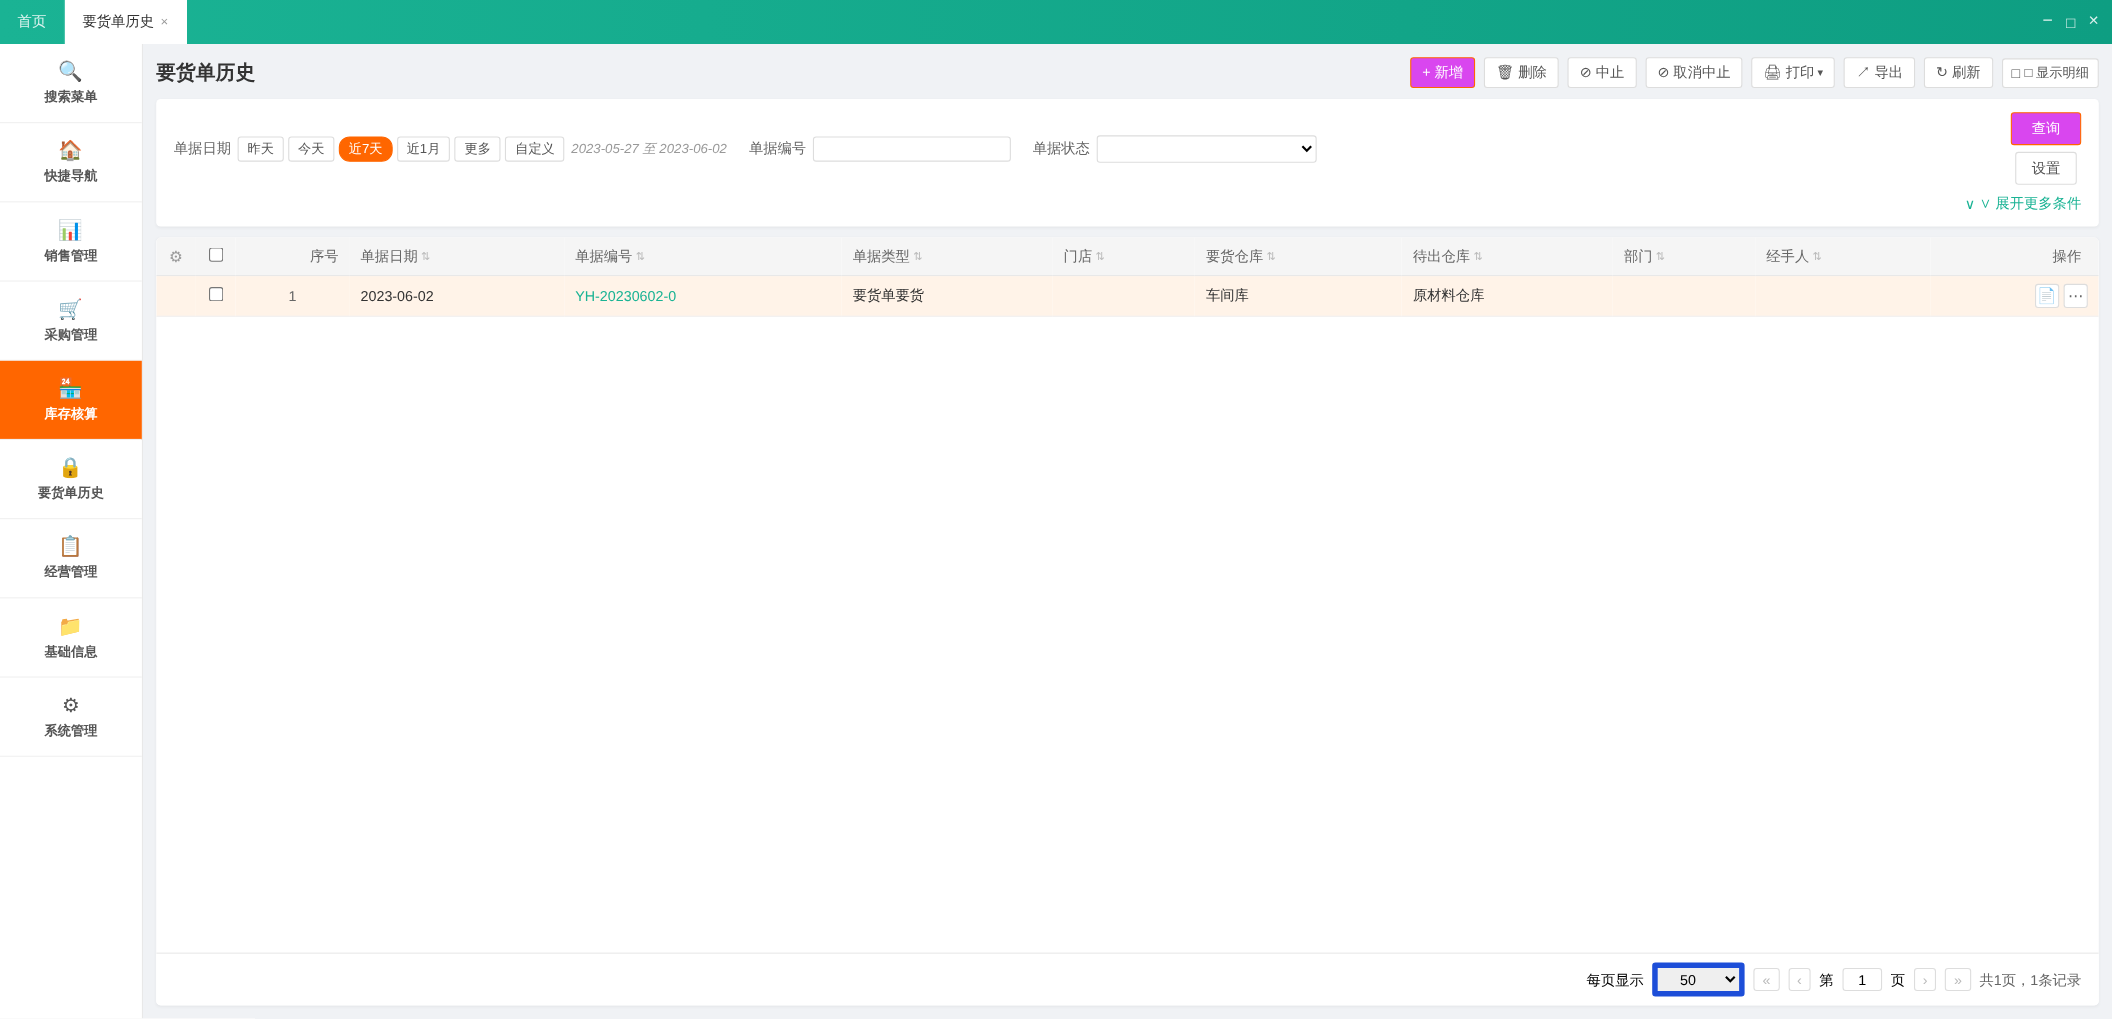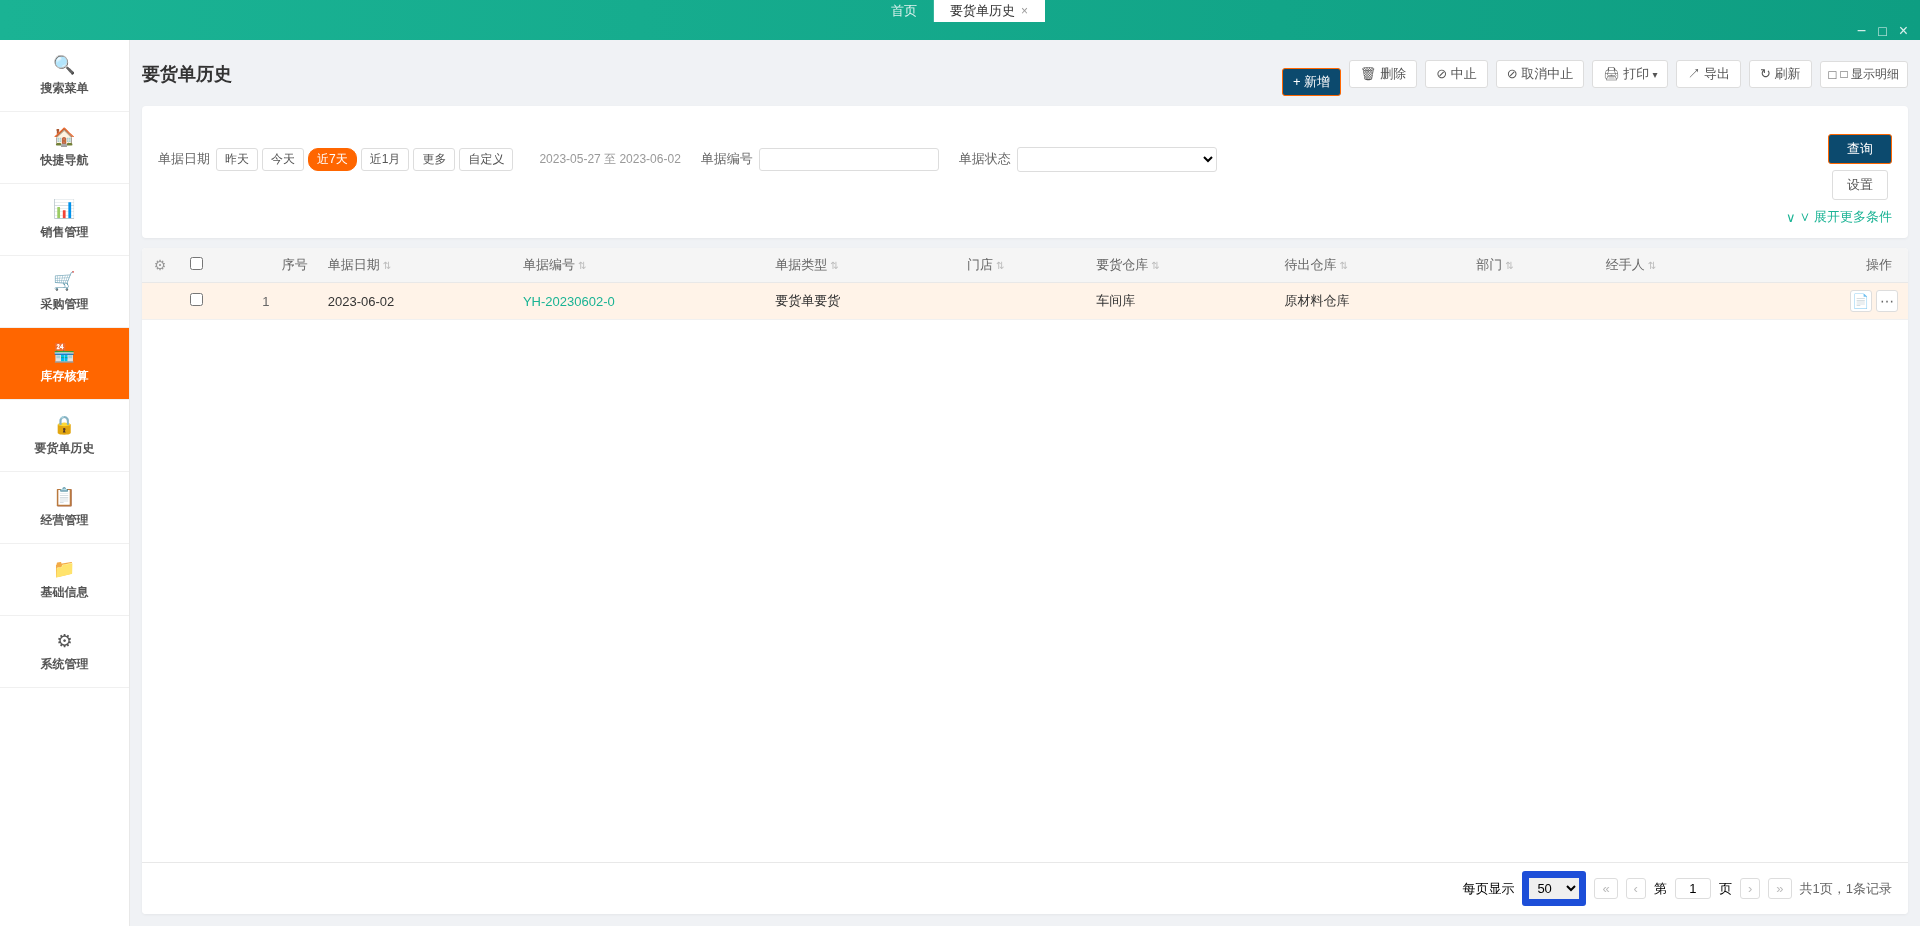--- a/index.html
+++ b/index.html
@@ -7,21 +7,20 @@
 
     
     .top-bar {
       height: 40px;
       background: linear-gradient(90deg, #1ab394, #0e9e82);
       display: flex;
       align-items: center;
       padding: 0 0 0 0;
       color: white;
       flex-shrink: 0;
-      flex-direction: column;
     }
     .top-bar-tabs {
       display: flex;
       height: 100%;
       align-items: stretch;
     }
     .top-tab {
       padding: 0 16px;
       display: flex;
       align-items: center;
@@ -126,24 +125,23 @@
       gap: 3px;
       padding: 4px 10px;
       border: 1px solid #ddd;
       background: white;
       border-radius: 3px;
       cursor: pointer;
       color: #555;
       font-size: 13px;
     }
     .btn-primary {
-      background: #0c4a6e;
+      background: #d946ef;
       color: white;
       border-color: #ff6600;
-      margin-top: 16px;
     }
     .btn-display {
       display: flex;
       align-items: center;
       gap: 4px;
       padding: 4px 8px;
       border: 1px solid #ddd;
       background: white;
       border-radius: 3px;
       cursor: pointer;
@@ -183,21 +181,21 @@
       cursor: pointer;
       font-size: 12px;
       color: #555;
     }
     .date-btn.active {
       background: #ff6600;
       color: white;
       border-color: #ff6600;
       border-radius: 10px;
     }
-    .date-range { font-size: 12px; color: #999; margin-left: 20px; }
+    .date-range { font-size: 12px; color: #999; margin-left: 0; font-style: italic; }
     .filter-input {
       border: 1px solid #ddd;
       border-radius: 3px;
       padding: 3px 8px;
       font-size: 13px;
       width: 180px;
       outline: none;
     }
     .filter-select {
       border: 1px solid #ddd;
@@ -290,23 +288,23 @@
     .pagination-bar {
       background: white;
       border-top: 1px solid #e8e8e8;
       padding: 8px 16px;
       display: flex;
       align-items: center;
       justify-content: flex-end;
       gap: 8px;
     }
     .page-size-select {
-      border: 7px solid #1d4ed8;
-      border-radius: 3px;
-      padding: 2px 4px;
+      border: 5px solid #1d4ed8;
+      border-radius: 3px;
+      padding: 2px 16px;
       font-size: 13px;
       outline: none;
     }
     .page-nav-btn {
       padding: 2px 7px;
       border: 1px solid #ddd;
       background: white;
       border-radius: 3px;
       cursor: pointer;
       font-size: 13px;

